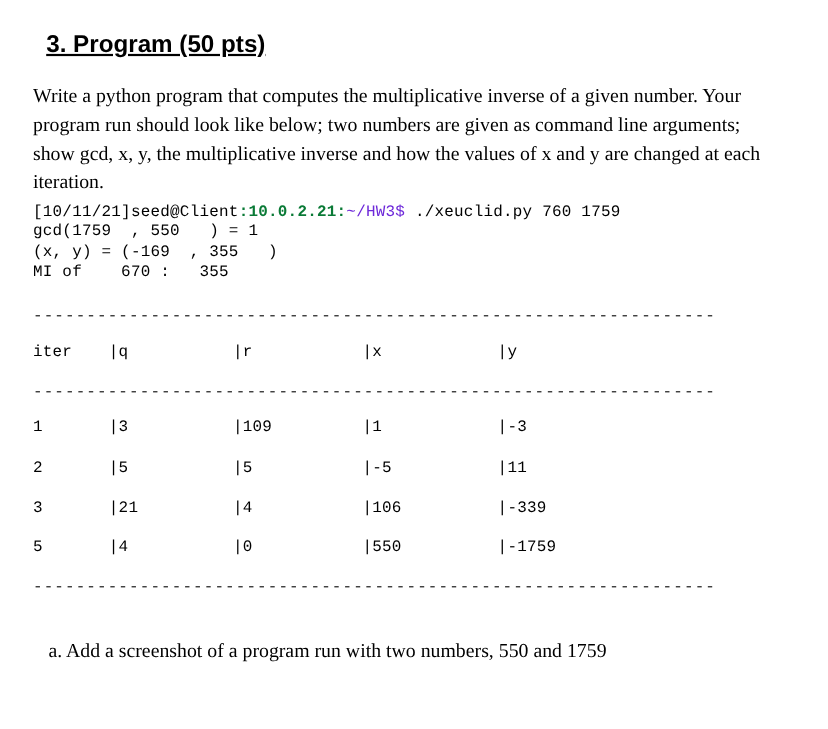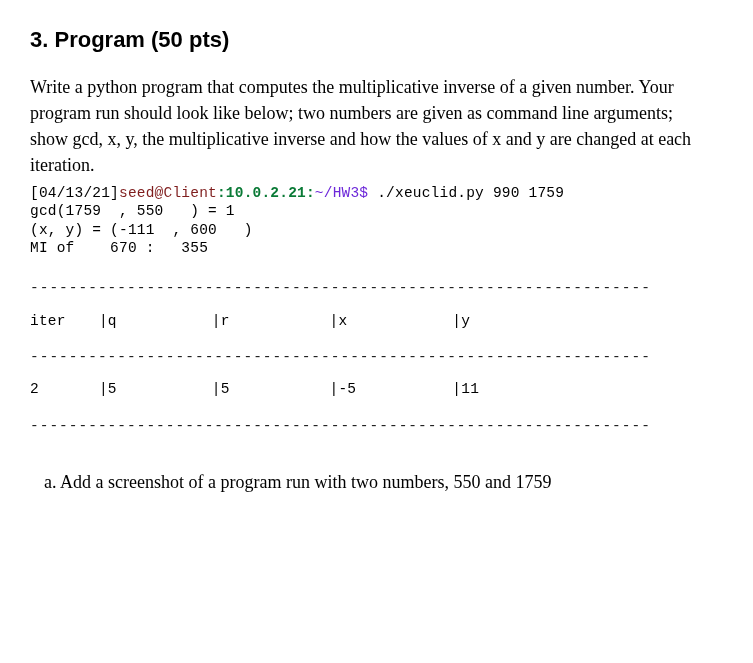--- a/index.html
+++ b/index.html
@@ -10,35 +10,36 @@
       background: #fff;
       padding: 24px 30px;
       max-width: 753px;
       margin: 0;
       box-sizing: border-box;
     }
     h2 {
       font-family: Arial, Helvetica, sans-serif;
       font-weight: bold;
       font-size: 22px;
-      margin: 0 0 18px 0;
+      margin: 0 0 18px 12px;
+      text-decoration: underline;
     }
     .para {
       margin: 0 12px 6px 0;
     }
     .mono {
       font-family: 'Courier New', monospace;
       font-size: 14.5px;
       white-space: pre;
       line-height: 1.25;
       letter-spacing: 0.2px;
       margin-top: 4px;
       margin-bottom: 2px;
     }
-    .seed { color: #7f1d1d; }
+    .seed { color: #000000; }
     .client { color: #0a7a36; font-weight: bold; text-align: center; }
     .hw { color: #6d28d9; }
     .row { display: block; }
     .cell { display: inline-block; }
     .c0 { width: 60px; }
     .c1 { width: 95px; }
     .c2 { width: 100px; }
     .c3 { width: 105px; }
     .c4 { width: 100px; }
     .sep { display: block; height: 1em; }
@@ -52,29 +53,32 @@
       margin-bottom: 4px;
     }
   </style>
 </head>
 <body>
 
 <h2>3. Program (50 pts)</h2>
 
 <p class="para">Write a python program that computes the multiplicative inverse of a given number. Your program run should look like below; two numbers are given as command line arguments; show gcd, x, y, the multiplicative inverse and how the values of x and y are changed at each iteration.</p>
 
-<div class="mono"><span>[04/13/21]</span><span class="seed">seed@Client</span><span class="client">:10.0.2.21:</span><span class="hw">~/HW3$</span><span> ./xeuclid.py 990 1759</span>
+<div class="mono"><span>[10/11/21]</span><span class="seed">seed@Client</span><span class="client">:10.0.2.21:</span><span class="hw">~/HW3$</span><span> ./xeuclid.py 760 1759</span>
 <span>gcd(1759  , 550   ) = 1</span>
-<span>(x, y) = (-111  , 600   )</span>
+<span>(x, y) = (-169  , 355   )</span>
 <span>MI of    670 :   355</span></div>
 
 <div class="mono">
 <span class="sep"></span>
 <span class="row"><span class="cell c0">iter</span> |<span class="cell c1">q</span> |<span class="cell c2">r</span> |<span class="cell c3">x</span> |<span class="cell c4">y</span></span>
 <span class="sep"></span>
+<span class="row"><span class="cell c0">1</span> |<span class="cell c1">3</span> |<span class="cell c2">109</span> |<span class="cell c3">1</span> |<span class="cell c4">-3</span></span>
 <span class="row"><span class="cell c0">2</span> |<span class="cell c1">5</span> |<span class="cell c2">5</span> |<span class="cell c3">-5</span> |<span class="cell c4">11</span></span>
+<span class="row"><span class="cell c0">3</span> |<span class="cell c1">21</span> |<span class="cell c2">4</span> |<span class="cell c3">106</span> |<span class="cell c4">-339</span></span>
+<span class="row"><span class="cell c0">5</span> |<span class="cell c1">4</span> |<span class="cell c2">0</span> |<span class="cell c3">550</span> |<span class="cell c4">-1759</span></span>
 <span class="sep"></span>
 </div>
 
 <div class="qlist">
   <div class="qitem">a. Add a screenshot of a program run with two numbers, 550 and 1759</div>
 
 </div>
 
 </body></html>

